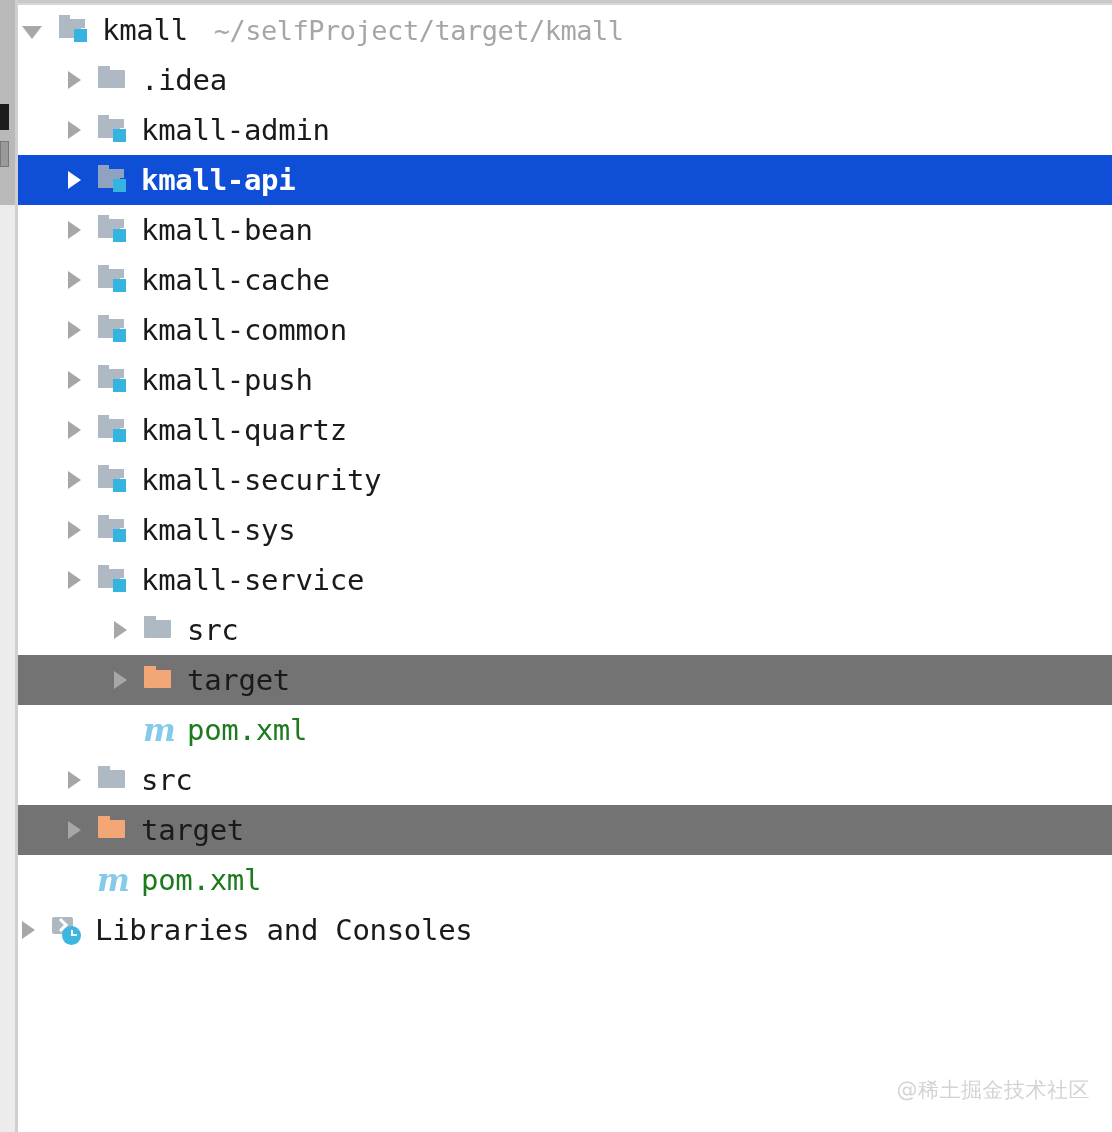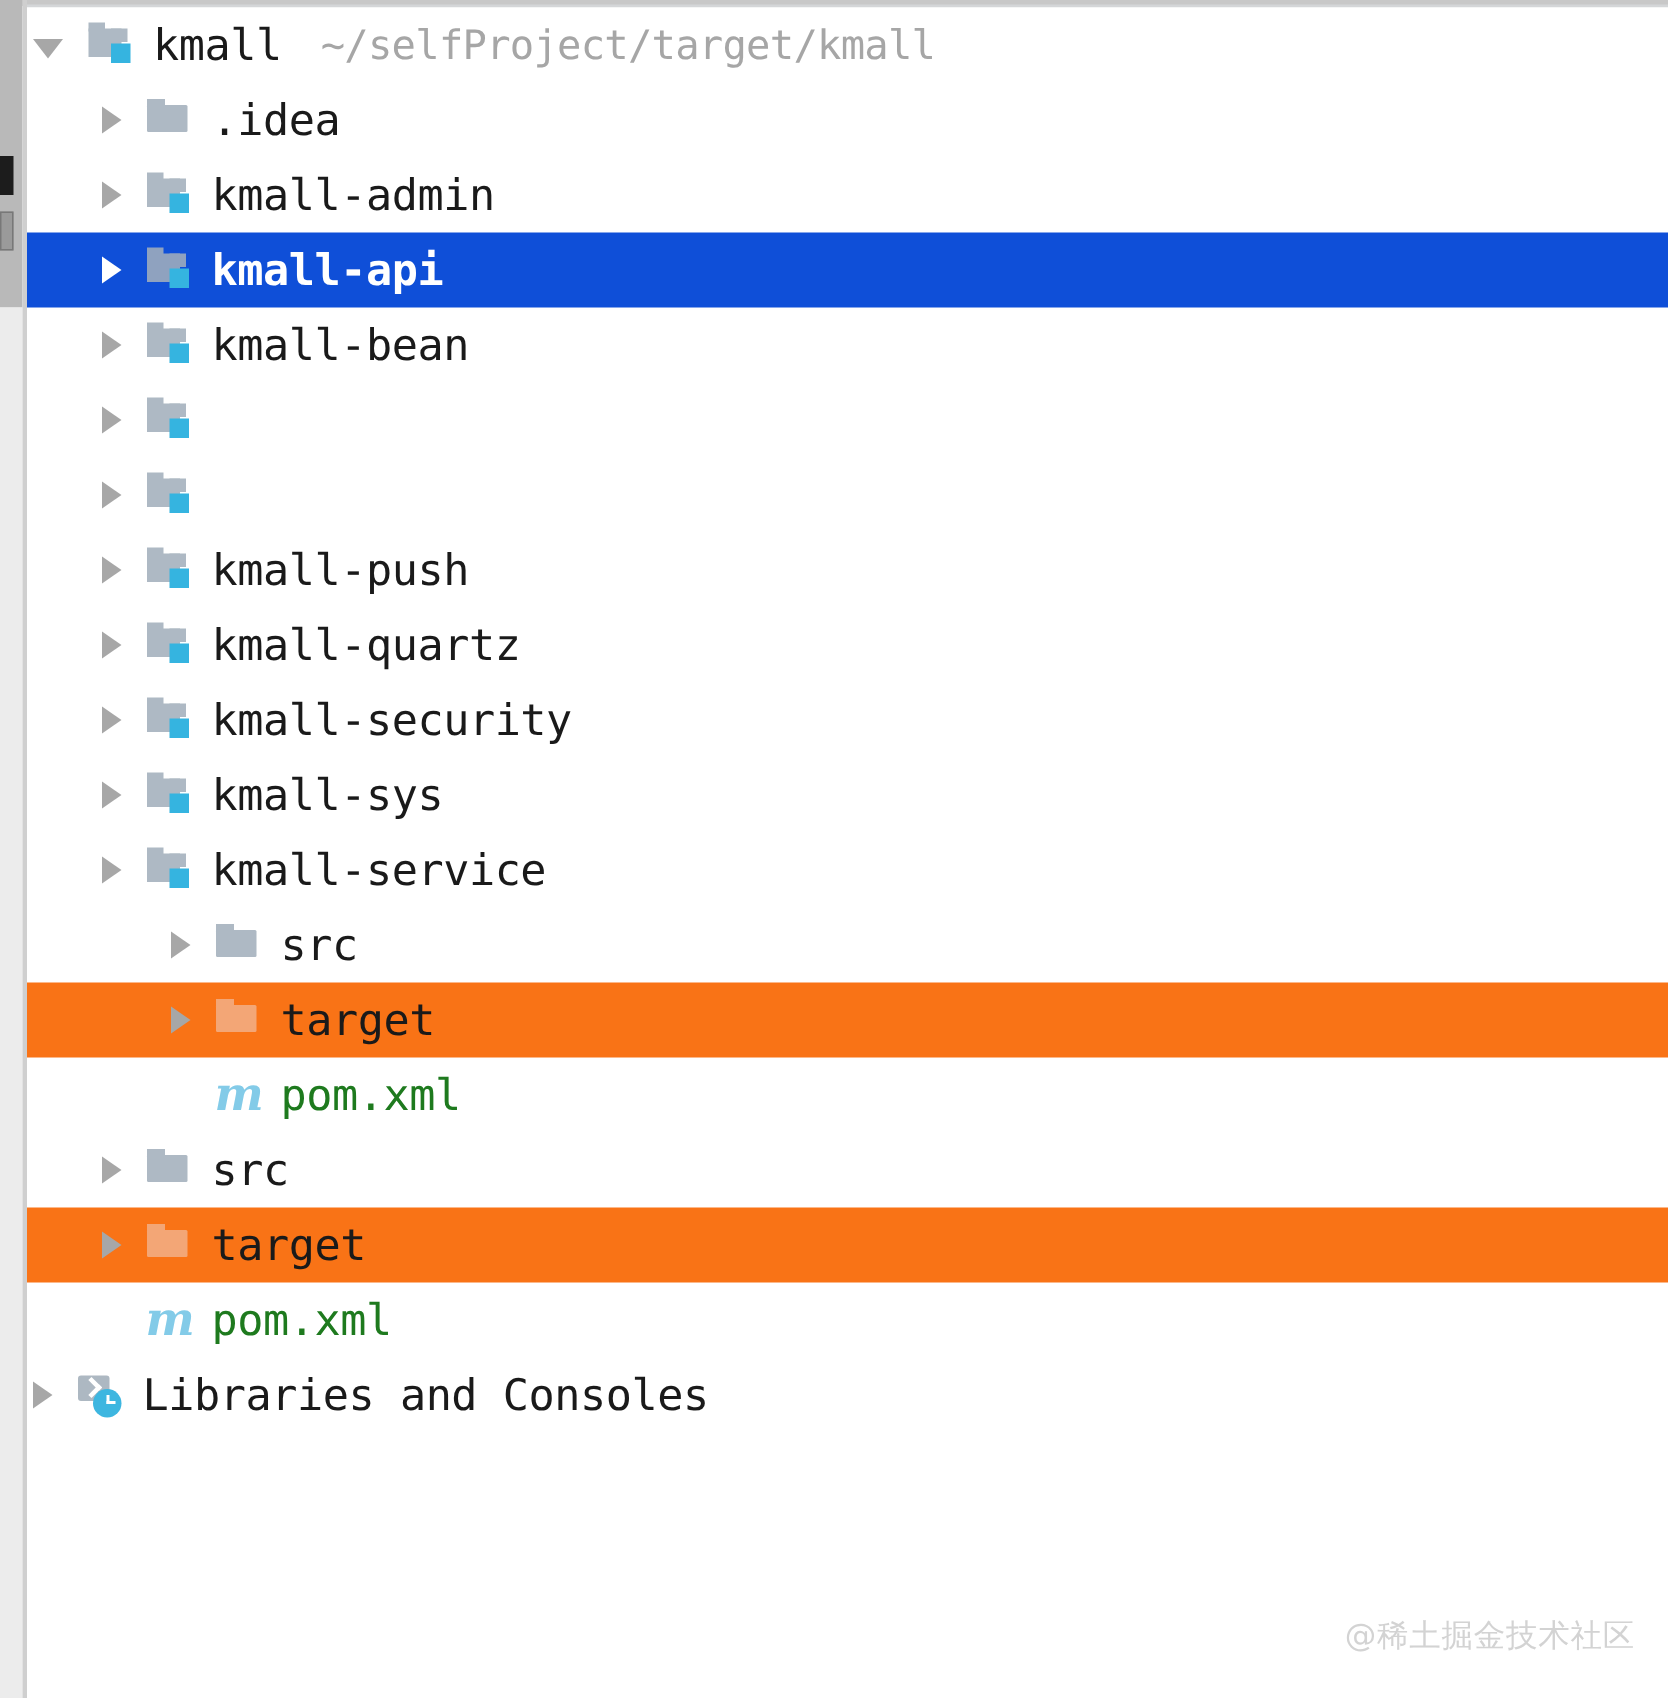--- a/index.html
+++ b/index.html
@@ -79,21 +79,21 @@
   }
   .row {
     position: relative;
     height: 50px;
     display: flex;
     align-items: center;
     white-space: nowrap;
     box-sizing: border-box;
   }
   .row.sel      { background: #0f4fd8; }
-  .row.warnbg   { background: #f97316; }
+  .row.warnbg   { background: #737373; }
 
   .arrow {
     flex: 0 0 auto;
     width: 0; height: 0;
     border-left: 13px solid #a7a7a7;
     border-top: 9px solid transparent;
     border-bottom: 9px solid transparent;
     margin-right: 0;
   }
   .arrow.down {
@@ -321,30 +321,32 @@
       </div>
       <div class="row">
         <span style="flex: 0 0 auto; width: 50px;"></span>
         <span class="arrow"></span>
         <div class="icon ico-module">
           <span class="ftab"></span>
           <span class="fbody"></span>
           <span class="fright"></span>
           <span class="badge"></span>
         </div>
-      </div>
-      <div class="row">
-        <span style="flex: 0 0 auto; width: 50px;"></span>
-        <span class="arrow"></span>
-        <div class="icon ico-module">
-          <span class="ftab"></span>
-          <span class="fbody"></span>
-          <span class="fright"></span>
-          <span class="badge"></span>
-        </div>
+        <span class="label bold">kmall-cache</span>
+      </div>
+      <div class="row">
+        <span style="flex: 0 0 auto; width: 50px;"></span>
+        <span class="arrow"></span>
+        <div class="icon ico-module">
+          <span class="ftab"></span>
+          <span class="fbody"></span>
+          <span class="fright"></span>
+          <span class="badge"></span>
+        </div>
+        <span class="label bold">kmall-common</span>
       </div>
       <div class="row">
         <span style="flex: 0 0 auto; width: 50px;"></span>
         <span class="arrow"></span>
         <div class="icon ico-module">
           <span class="ftab"></span>
           <span class="fbody"></span>
           <span class="fright"></span>
           <span class="badge"></span>
         </div>

